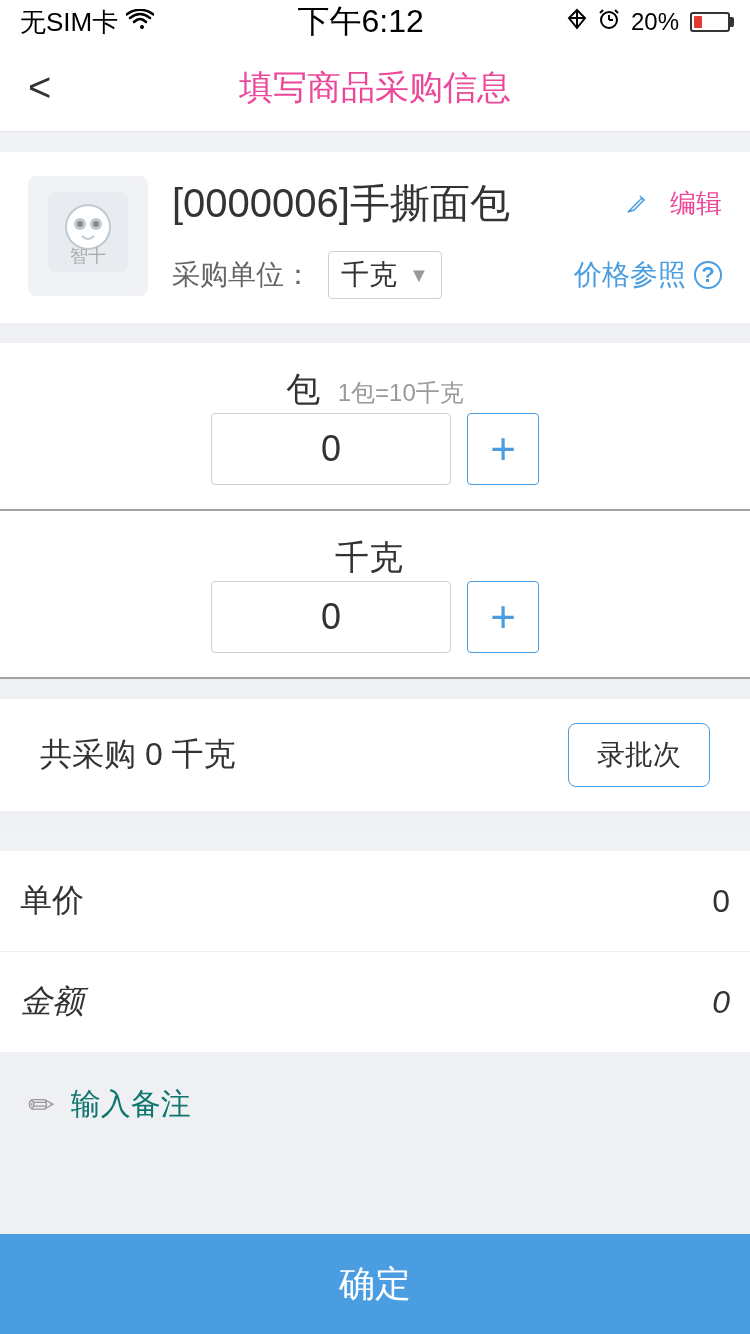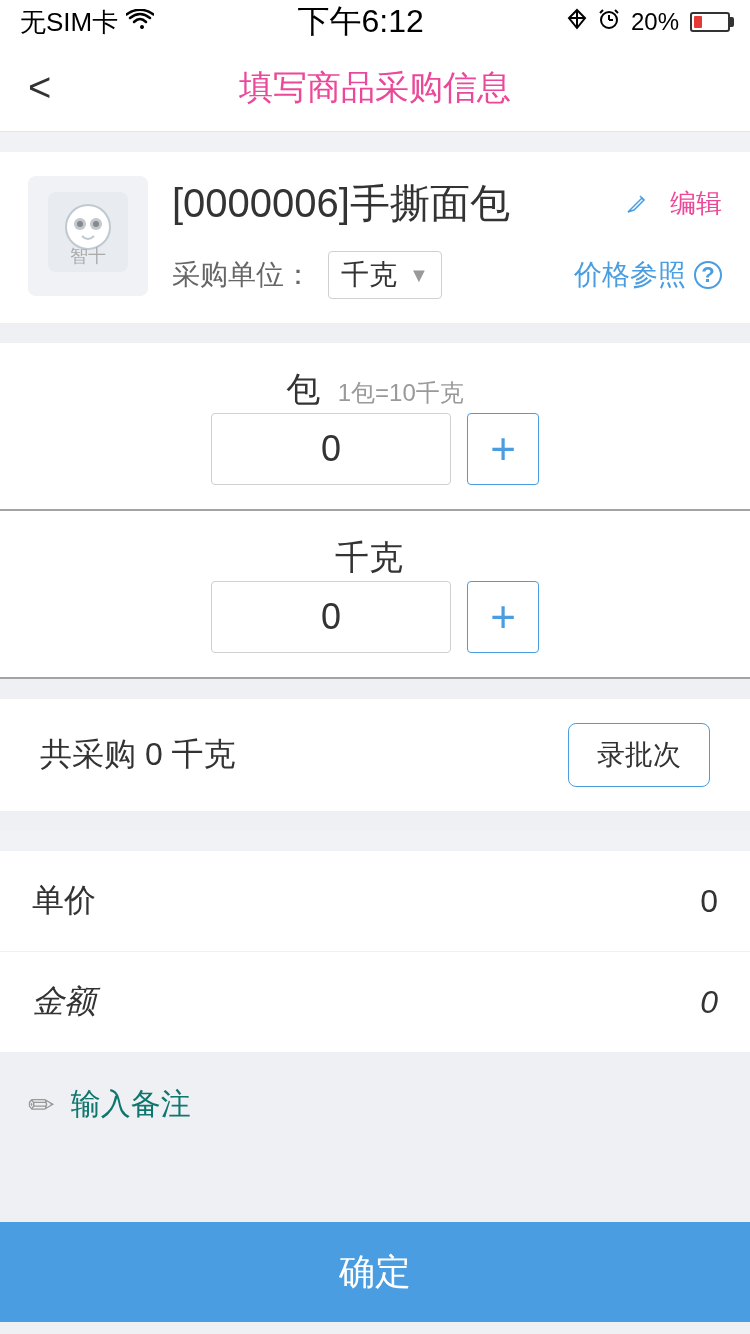--- a/index.html
+++ b/index.html
@@ -243,21 +243,21 @@
       cursor: pointer;
       background: #fff;
     }
 
     
     .price-section { background: #fff; margin-top: 20px; }
     .price-row {
       display: flex;
       align-items: center;
       justify-content: space-between;
-      padding: 28px 32px;
+      padding: 28px 20px;
       border-bottom: 1px solid #f0f0f0;
     }
     .price-row:last-child { border-bottom: none; font-style: italic; }
     .price-label { font-size: 32px; color: #333; }
     .price-value { font-size: 32px; color: #333; }
 
     
     .remark-section {
       background: #eef0f3;
       padding: 32px 28px;
@@ -271,21 +271,21 @@
 
     
     .content-spacer {
       height: 220px;
       background: #eef0f3;
     }
 
     
     .confirm-bar {
       position: fixed;
-      bottom: 12px;
+      bottom: 0;
       left: 0;
       width: 750px;
       height: 100px;
       background: #4a9de0;
       display: flex;
       align-items: center;
       justify-content: center;
       cursor: pointer;
     }
     .confirm-text {

